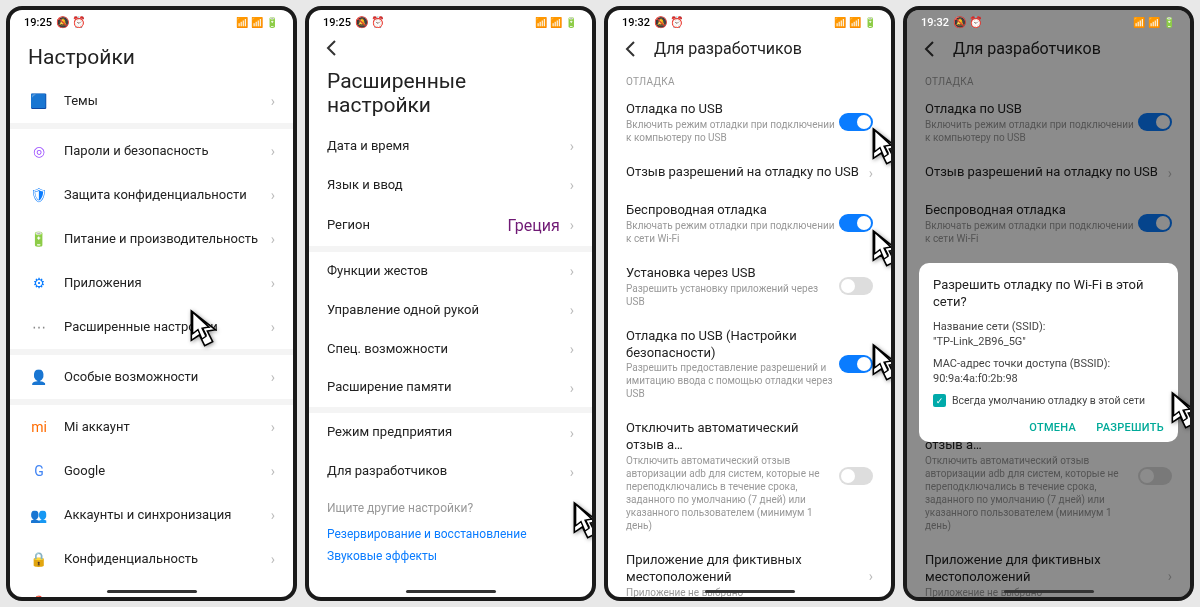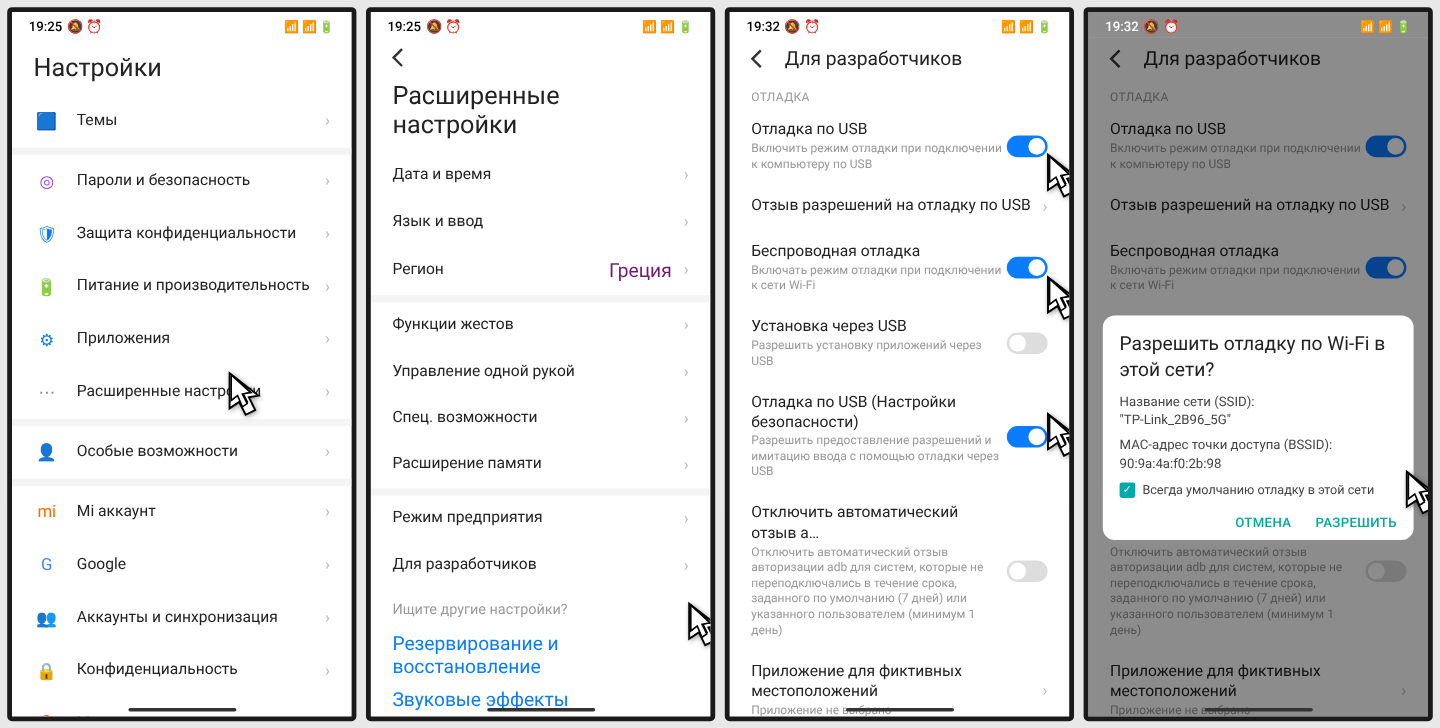--- a/index.html
+++ b/index.html
@@ -1,17 +1,17 @@
 <!DOCTYPE html>
 <html><head>
 <meta charset="utf-8">
 <style>
   * { box-sizing: border-box; margin: 0; padding: 0; font-family: -apple-system, BlinkMacSystemFont, "Segoe UI", Roboto, sans-serif; }
   body { background: #e8e8e8; display: flex; gap: 8px; padding: 6px; width: 1200px; height: 607px; }
-  .phone { width: 293px; height: 595px; background: #fff; border-radius: 4px; border: 4px solid #1a1a1a; position: relative; overflow: hidden; display: flex; flex-direction: column; }
+  .phone { width: 293px; height: 595px; background: #fff; border-radius: 16px; border: 4px solid #1a1a1a; position: relative; overflow: hidden; display: flex; flex-direction: column; }
   .status-bar { display: flex; justify-content: space-between; align-items: center; padding: 6px 14px 2px; font-size: 11px; font-weight: 500; color: #000; }
   .status-left { display: flex; align-items: center; gap: 4px; }
   .status-right { display: flex; align-items: center; gap: 3px; font-size: 10px; }
   .header { display: flex; align-items: center; padding: 8px 14px; gap: 14px; }
   .back { width: 18px; height: 18px; display: flex; align-items: center; cursor: pointer; }
   .title-big { font-size: 21px; font-weight: 400; color: #222; padding: 14px 18px 10px; }
   .title-dev { font-size: 16px; font-weight: 400; color: #222; }
   .section-label { font-size: 10px; color: #999; text-transform: uppercase; padding: 10px 18px 4px; letter-spacing: 0.3px; }
   .list { flex: 1; overflow-y: hidden; }
   .row { display: flex; align-items: center; padding: 11px 18px; min-height: 38px; position: relative; }
@@ -25,24 +25,24 @@
   .row .chev.with-val { margin-left: 4px; }
   .toggle { width: 34px; height: 18px; border-radius: 10px; position: relative; margin-left: auto; flex-shrink: 0; }
   .toggle.on { background: #0a7cff; }
   .toggle.off { background: #ddd; }
   .toggle::after { content:''; position:absolute; width:14px; height:14px; border-radius:50%; background:#fff; top:2px; }
   .toggle.on::after { right: 2px; }
   .toggle.off::after { left: 2px; }
   .divider { height: 6px; background: #f4f4f4; }
   .search-hint { padding: 10px 18px; }
   .hint-q { font-size: 12px; color: #999; margin-bottom: 8px; }
-  .hint-link { font-size: 16px; color: #0a7cff; padding: 4px 0; }
+  .hint-link { font-size: 12px; color: #0a7cff; padding: 4px 0; }
   .overlay { position: absolute; inset: 0; background: rgba(0,0,0,0.45); }
   .dialog { position: absolute; left: 12px; right: 12px; top: 232px; background: #fff; border-radius: 10px; padding: 14px 14px 8px; }
-  .dialog-title { font-size: 16px; color: #222; margin-bottom: 8px; line-height: 1.3; }
+  .dialog-title { font-size: 13px; color: #222; margin-bottom: 8px; line-height: 1.3; }
   .dialog-text { font-size: 11px; color: #444; line-height: 1.4; margin-bottom: 6px; }
   .dialog-check { display: flex; align-items: center; gap: 6px; font-size: 10.5px; color: #444; margin: 8px 0; }
   .checkbox { width: 13px; height: 13px; background: #0aa; border-radius: 2px; display:flex; align-items:center; justify-content:center; color:#fff; font-size:9px; }
   .dialog-actions { display: flex; justify-content: flex-end; gap: 20px; padding-top: 6px; }
   .dialog-btn { font-size: 11px; font-weight: 500; color: #0a9; letter-spacing: 0.3px; cursor:pointer; }
   .cursor { position: absolute; width: 40px; height: 46px; pointer-events: none; z-index: 50; }
   .cursor svg { filter: drop-shadow(1px 1px 2px rgba(0,0,0,0.4)); }
   .home-ind { position:absolute; bottom:4px; left:50%; transform:translateX(-50%); width:90px; height:3px; background:#333; border-radius:2px; }
 </style>
 </head>

